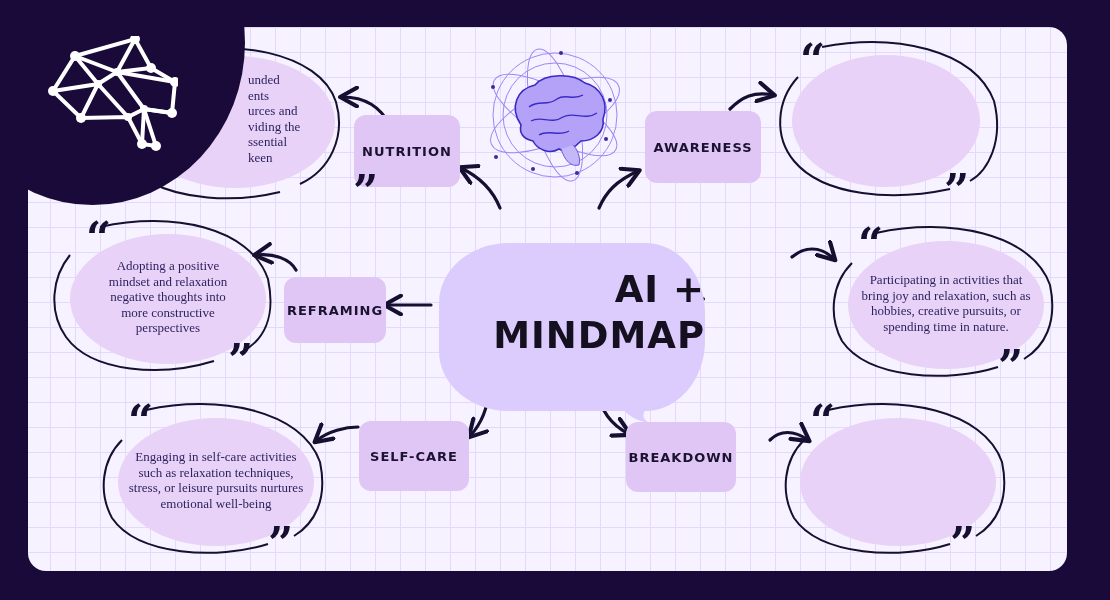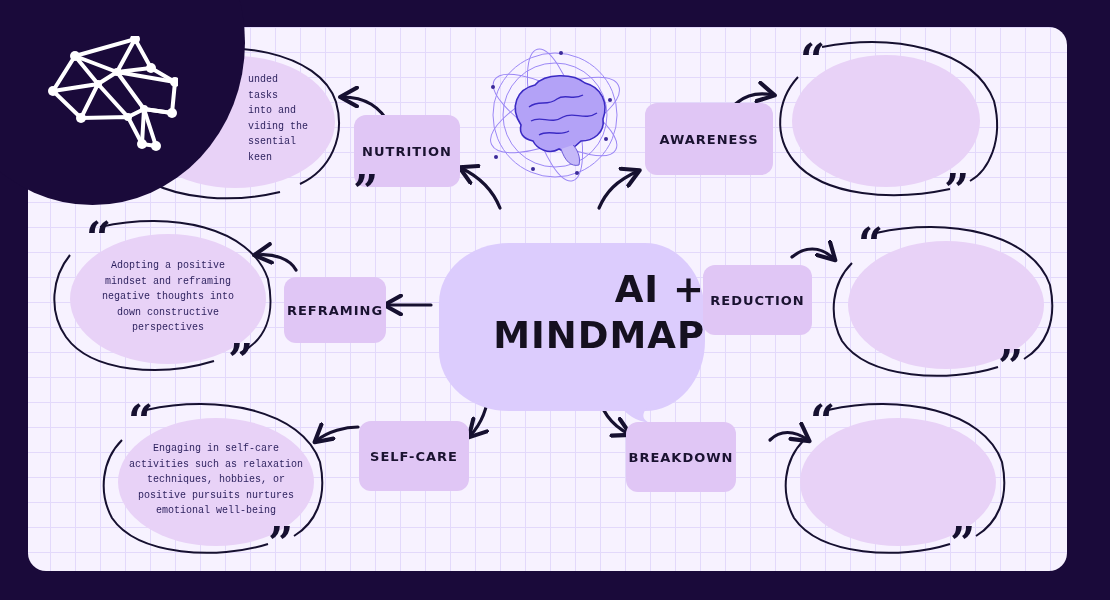--- a/index.html
+++ b/index.html
@@ -7,21 +7,21 @@
   .card{position:absolute;left:28px;top:27px;width:1039px;height:544px;border-radius:18px;overflow:hidden;
     background-color:#f7f2ff;
     background-image:linear-gradient(#e3d9fb 1.5px,transparent 1.5px),linear-gradient(90deg,#e3d9fb 1.5px,transparent 1.5px);
     background-size:25px 25px;background-position:-3px 0px;}
   .abs{position:absolute;}
   .node{position:absolute;background:#e0c6f5;border-radius:12px;display:flex;align-items:center;justify-content:center;
     font-family:"DejaVu Sans",sans-serif;font-size:13px;letter-spacing:1px;color:#1a1230;font-weight:bold;}
   .quote-wrap{position:absolute;}
   .quote-wrap svg{position:absolute;left:0;top:0;overflow:visible;}
   .qtext{position:absolute;display:flex;align-items:center;justify-content:center;text-align:center;
-    font-family:Liberation Mono, monospace;font-size:10px;line-height:15.5px;color:#2a1f5c;}
+    font-family:Liberation Serif, serif;font-size:13px;line-height:15.5px;color:#2a1f5c;}
   .qmark{position:absolute;font-family:"DejaVu Serif",serif;font-weight:bold;font-size:44px;color:#161030;line-height:1;}
   .center{position:absolute;left:411px;top:216px;width:266px;height:168px;background:#dcccfd;border-radius:70px 60px 60px 70px/ 60px 70px 70px 60px;}
   .center-title{position:absolute;left:411px;top:240px;width:266px;text-align:right;
     font-family:"DejaVu Sans",sans-serif;font-weight:bold;font-size:37px;line-height:46px;color:#15101f;letter-spacing:1px;}
   .arrows{position:absolute;left:0;top:0;}
   .logo-blob{position:absolute;left:-60px;top:-120px;width:305px;height:325px;background:#1a0a3a;border-radius:50%;}
 </style>
 </head>
 <body>
 
@@ -76,45 +76,42 @@
     <path d="M0 0 L34 0 C24 8 22 16 32 20 C18 18 8 12 0 0 Z" fill="#dcccfd"></path>
   </svg>
   <div class="center-title">
     <div>AI +</div>
     <div>MINDMAP</div>
   </div>
 
   <div class="node" style="left:326px;top:88px;width:106px;height:72px">
       <span>NUTRITION</span>
     </div>
-  <div class="node" style="left:617px;top:76px;width:128px;height:72px">
+  <div class="node" style="left:617px;top:84px;width:116px;height:72px">
       <span>AWARENESS</span>
     </div>
   <div class="node" style="left:256px;top:250px;width:102px;height:66px">
       <span>REFRAMING</span>
-    </div>
-  <div class="node" style="left:675px;top:238px;width:109px;height:70px">
-      <span>REDUCTION</span>
     </div>
   <div class="node" style="left:331px;top:394px;width:110px;height:70px">
       <span>SELF-CARE</span>
     </div>
   <div class="node" style="left:598px;top:395px;width:110px;height:70px">
       <span>BREAKDOWN</span>
     </div>
 
   <div class="quote-wrap" style="left:92px;top:15px;width:230px;height:158px">
     <svg width="230" height="158">
         <ellipse cx="115" cy="80" rx="100" ry="66" fill="#e8d2f7"></ellipse>
       <path d="M40 15 C110 -6 200 10 216 60 C226 95 210 128 180 142 M160 150 C110 162 60 156 30 140" fill="none" stroke="#161030" stroke-width="2"></path>
       </svg>
     <div class="qtext" style="left:128px;top:30px;width:95px;height:100px;justify-content:flex-start;text-align:left;display:block;">
       <div>unded</div>
-      <div>tasks</div>
-      <div>into and</div>
+      <div>ents</div>
+      <div>urces and</div>
       <div>viding the</div>
       <div>ssential</div>
       <div>keen</div>
     </div>
     <div class="qmark" style="left:233px;top:128px">”</div>
   </div>
 
   <div class="quote-wrap" style="left:746px;top:14px;width:230px;height:162px">
     <svg width="230" height="162">
         <ellipse cx="112" cy="80" rx="94" ry="66" fill="#e8d2f7"></ellipse>
@@ -122,40 +119,41 @@
       </svg>
     <div class="qmark" style="left:26px;top:-2px">“</div>
     <div class="qmark" style="left:170px;top:128px">”</div>
   </div>
 
   <div class="quote-wrap" style="left:14px;top:190px;width:232px;height:162px">
     <svg width="232" height="162">
         <ellipse cx="126" cy="82" rx="98" ry="65" fill="#e8d2f7"></ellipse>
       <path d="M58 10 C130 -6 208 10 226 62 C234 100 222 124 198 136 M172 144 C120 160 50 156 24 120 C6 94 10 60 28 38" fill="none" stroke="#161030" stroke-width="2"></path>
       </svg>
-    <div class="qtext" style="left:56px;top:30px;width:140px;height:100px">Adopting a positive mindset and reframing negative thoughts into down constructive perspectives</div>
+    <div class="qtext" style="left:56px;top:30px;width:140px;height:100px">Adopting a positive mindset and relaxation negative thoughts into more constructive perspectives</div>
     <div class="qmark" style="left:44px;top:0px">“</div>
     <div class="qmark" style="left:186px;top:122px">”</div>
   </div>
 
   <div class="quote-wrap" style="left:800px;top:196px;width:232px;height:162px">
     <svg width="232" height="162">
         <ellipse cx="118" cy="82" rx="98" ry="64" fill="#e8d2f7"></ellipse>
       <path d="M48 10 C120 -6 204 10 222 62 C230 100 216 124 196 136 M170 144 C120 160 40 156 14 118 C0 92 4 60 24 40" fill="none" stroke="#161030" stroke-width="2"></path>
       </svg>
+    <div class="qtext" style="left:30px;top:30px;width:176px;height:100px">Participating in activities that bring joy and relaxation, such as hobbies, creative pursuits, or spending time in nature.</div>
     <div class="qmark" style="left:30px;top:0px">“</div>
     <div class="qmark" style="left:170px;top:122px">”</div>
   </div>
 
   <div class="quote-wrap" style="left:70px;top:373px;width:232px;height:162px">
     <svg width="232" height="162">
         <ellipse cx="118" cy="82" rx="98" ry="64" fill="#e8d2f7"></ellipse>
       <path d="M48 10 C120 -6 204 10 222 62 C230 100 216 124 196 136 M170 144 C120 160 40 156 14 118 C0 92 4 60 24 40" fill="none" stroke="#161030" stroke-width="2"></path>
       </svg>
-    <div class="qtext" style="left:26px;top:30px;width:184px;height:100px">Engaging in self-care activities such as relaxation techniques, hobbies, or positive pursuits nurtures emotional well-being</div>
+    <div class="qtext" style="left:26px;top:30px;width:184px;height:100px">Engaging in self-care activities such as relaxation techniques, stress, or leisure pursuits nurtures emotional well-being</div>
     <div class="qmark" style="left:30px;top:0px">“</div>
     <div class="qmark" style="left:170px;top:122px">”</div>
   </div>
 
   <div class="quote-wrap" style="left:752px;top:373px;width:232px;height:162px">
     <svg width="232" height="162">
         <ellipse cx="118" cy="82" rx="98" ry="64" fill="#e8d2f7"></ellipse>
       <path d="M48 10 C120 -6 204 10 222 62 C230 100 216 124 196 136 M170 144 C120 160 40 156 14 118 C0 92 4 60 24 40" fill="none" stroke="#161030" stroke-width="2"></path>
       </svg>
     <div class="qmark" style="left:30px;top:0px">“</div>

